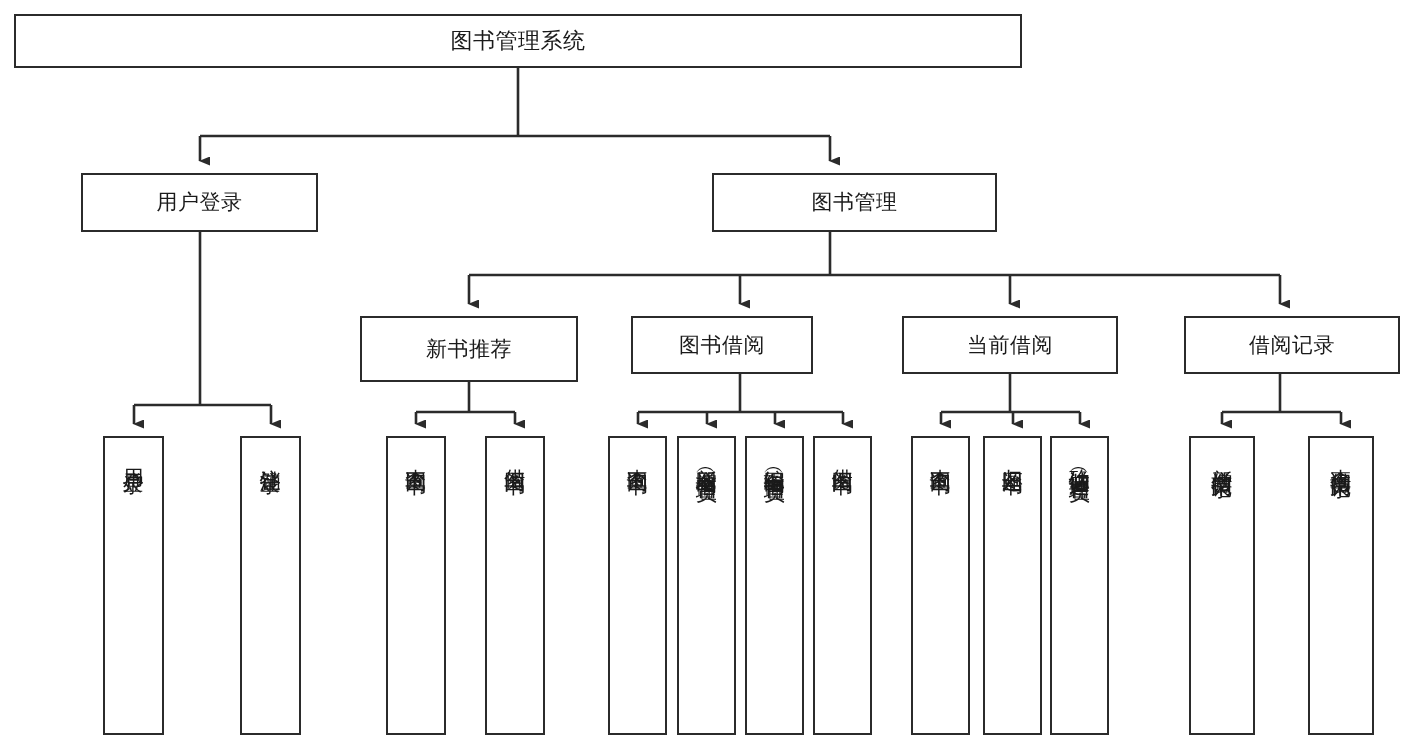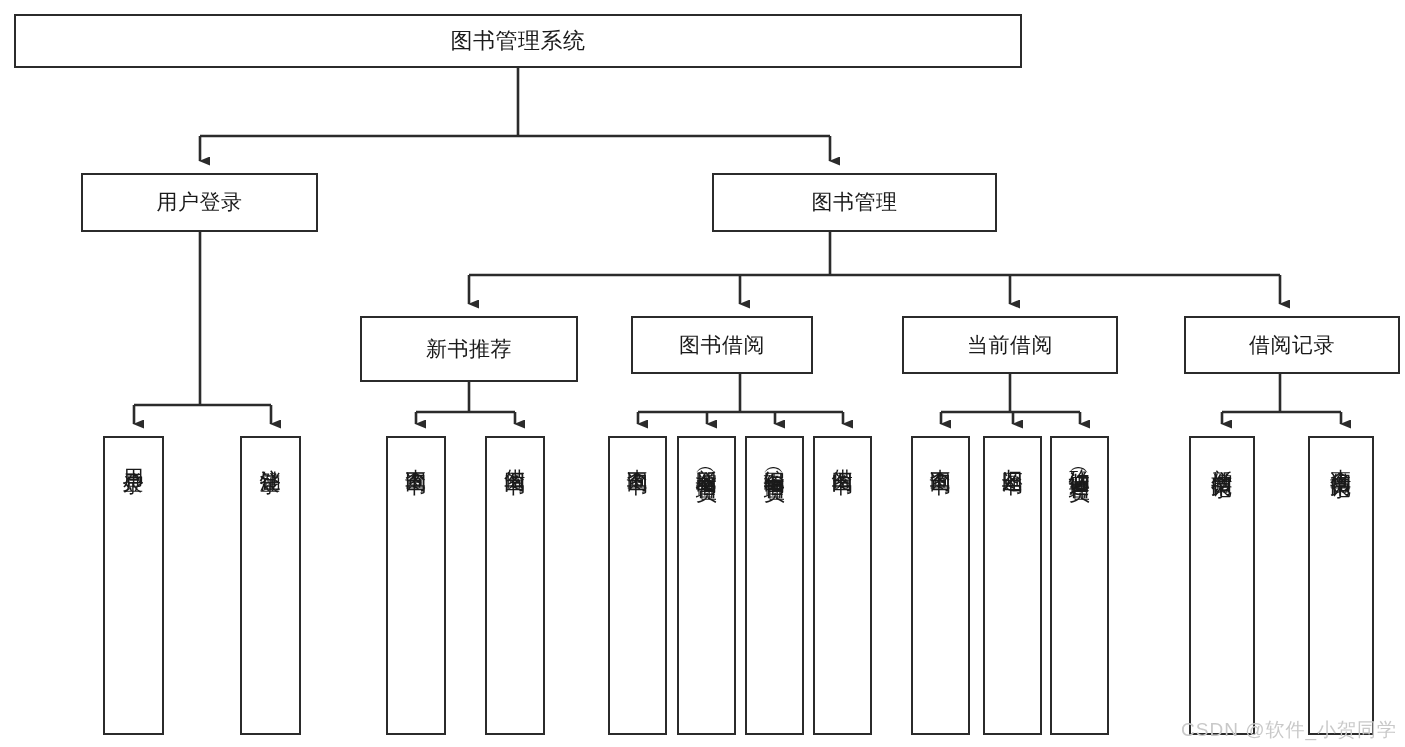--- a/index.html
+++ b/index.html
@@ -176,14 +176,13 @@
         <span class="lbl">确认归还（管理员）</span>
       </div>
       <div class="node v" style="left: 1189px; top: 436px; width: 66px; height: 299px;">
         <span class="lbl">新增借阅记录</span>
       </div>
       <div class="node v" style="left: 1308px; top: 436px; width: 66px; height: 299px;">
         <span class="lbl">查询借阅记录</span>
       </div>
     </div>
 
-  <div class="watermark">CSDN @软件_小贺同学</div>
 </div>
 
 </body></html>

